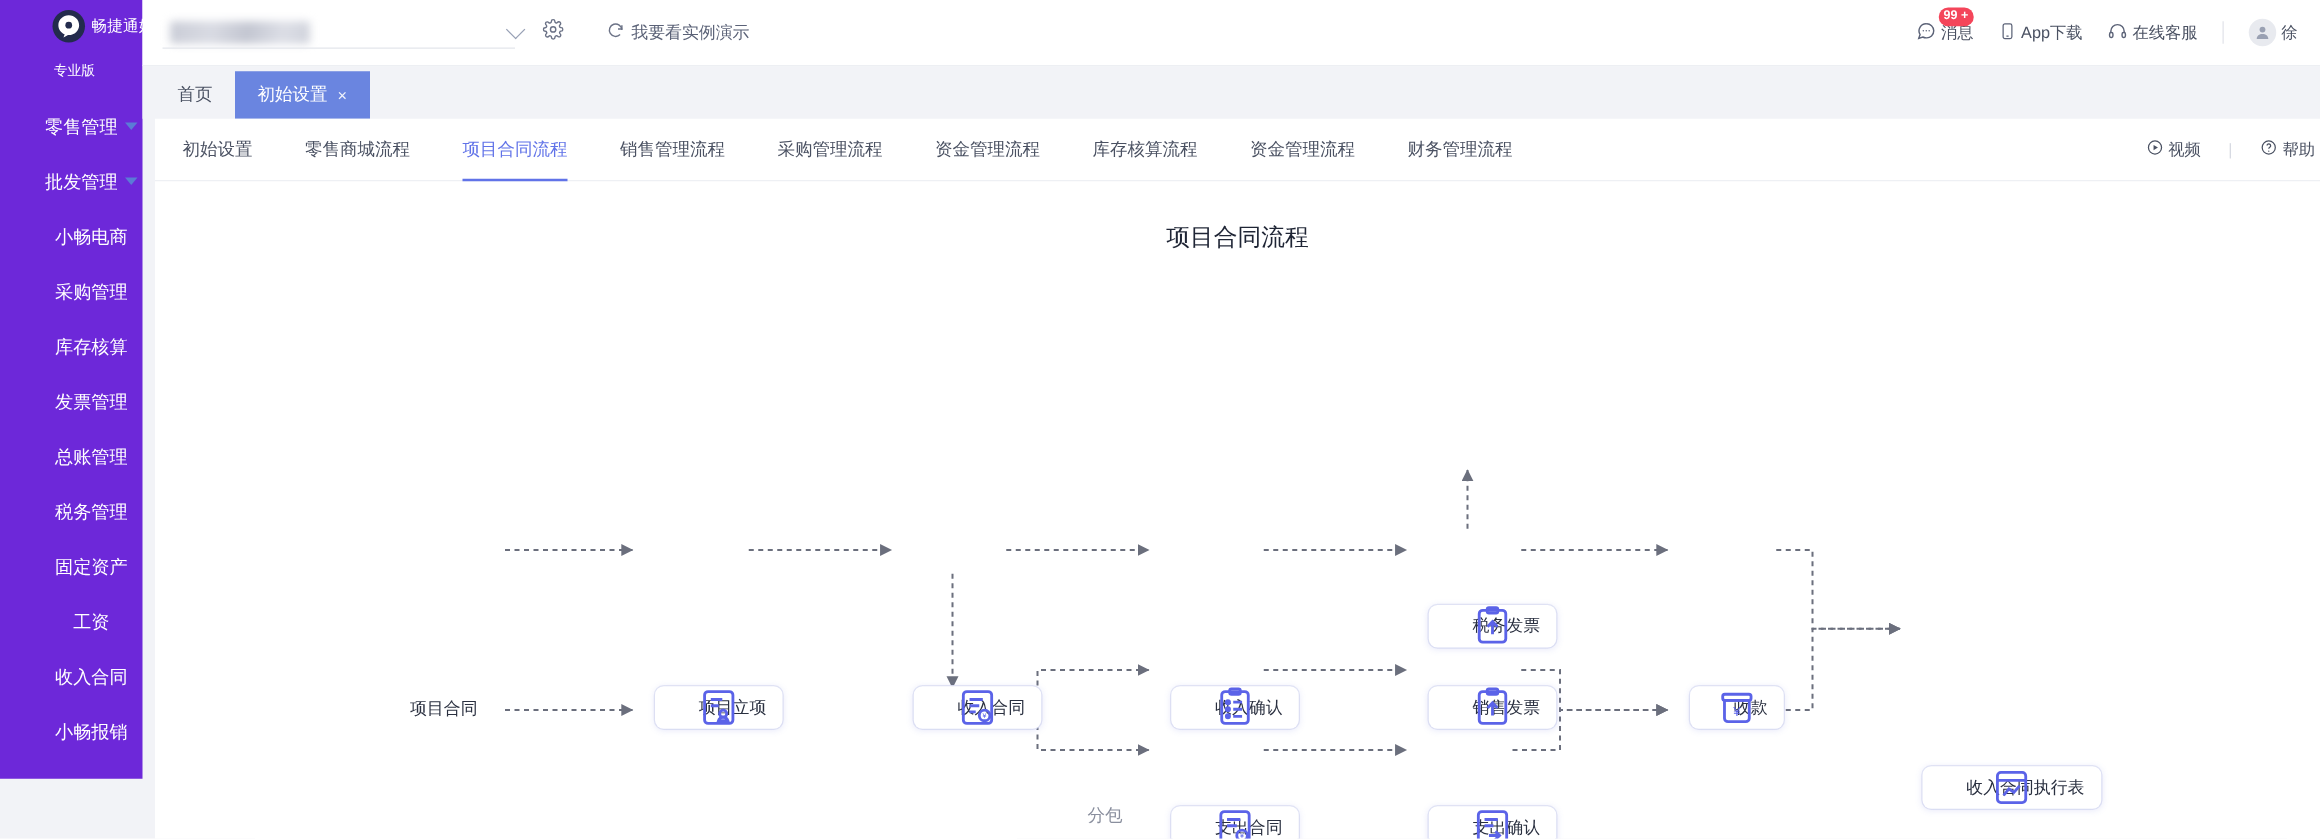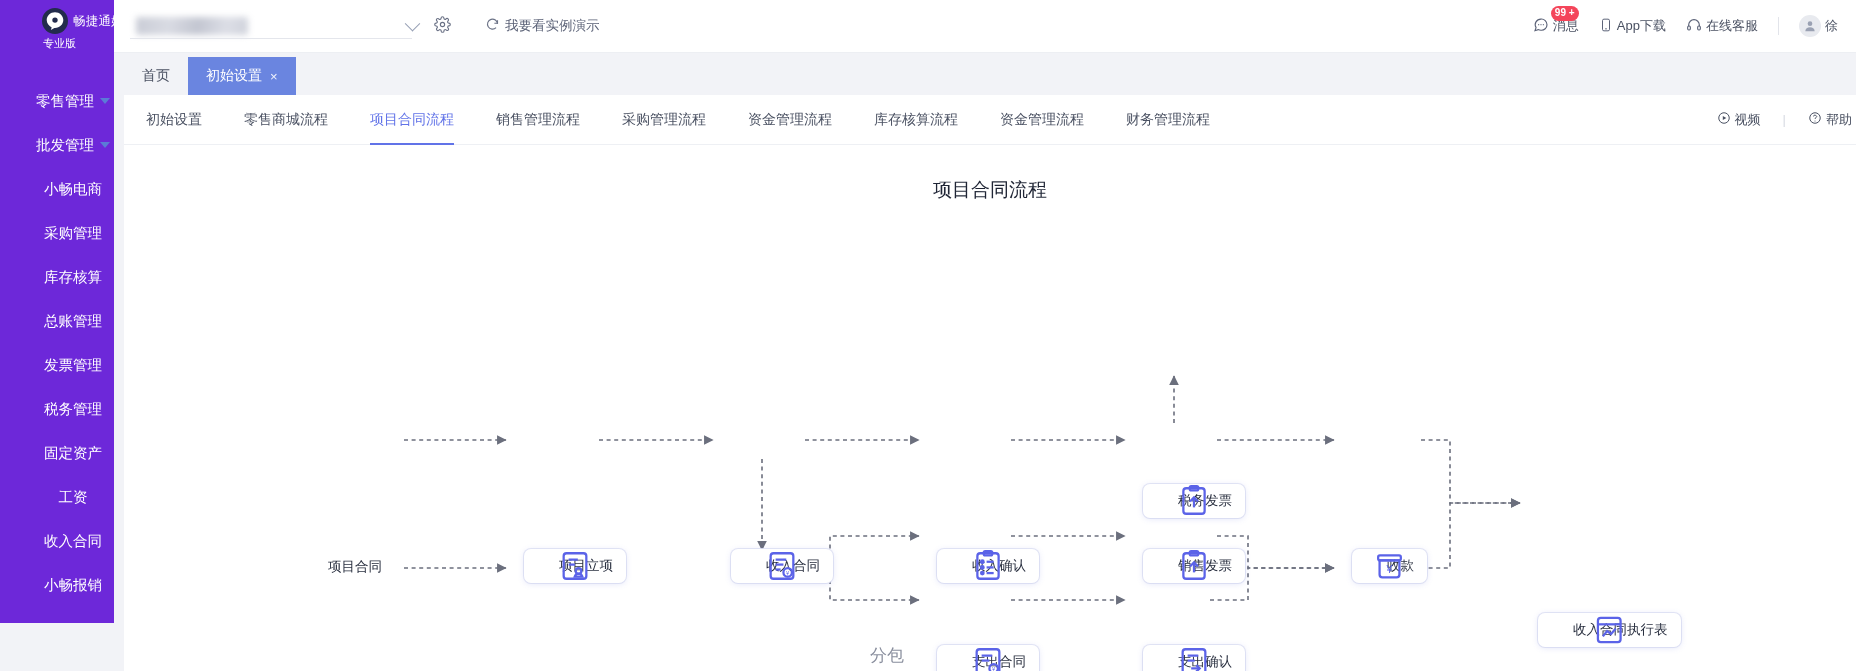--- a/index.html
+++ b/index.html
@@ -18,21 +18,21 @@
   .brand { height: 65px; padding: 8px 0 0 10px; position: relative; }
   .brand-row { display: flex; align-items: center; gap: 5px; }
   .logo-mark {
     width: 26px; height: 26px; border-radius: 50%;
     background: #232b4d; position: relative; flex: 0 0 26px;
     display:flex; align-items:center; justify-content:center;
   }
   .brand-name {
     color: #ffffff; font-size: 12.5px; white-space: nowrap; letter-spacing: .2px;
   }
-  .brand-sub { color:#ffffff; font-size:11px; margin-top:2px; padding-left:1px; }
+  .brand-sub { color:#ffffff; font-size:11px; margin-top:15px; padding-left:1px; }
   .nav { margin-top: 14px; display: flex; flex-direction: column; }
   .nav-item {
     height: 44px; display: flex; align-items: center; justify-content: center;
     color: #ffffff; font-size: 14.5px; gap: 6px; cursor: pointer; position: relative;
   }
   .caret {
     width: 0; height: 0; border-left: 5px solid transparent;
     border-right: 5px solid transparent; border-top: 6px solid #5b7bd6;
     display: inline-block;
   }
@@ -121,21 +121,21 @@
     position: absolute; height: 34px; background: #ffffff; border-radius: 7px;
     box-shadow: 0 1px 6px rgba(99,110,220,.18), 0 0 0 1px rgba(230,232,245,.9);
     display: flex; align-items: center; gap: 7px; padding: 0 13px 0 10px;
     font-size: 13.5px; color: #2a3040; white-space: nowrap; cursor: pointer;
   }
   .node .ic { width: 18px; height: 18px; flex: 0 0 18px; display:block; }
   .rowlabel {
     position: absolute; font-size: 13.5px; color: #2a3040; white-space: nowrap;
   }
   .edgelabel {
-    position: absolute; font-size: 17px; color: #8a8f9e; white-space: nowrap;
+    position: absolute; font-size: 14px; color: #8a8f9e; white-space: nowrap;
   }
 </style>
 </head>
 <body>
 
 <div id="app">
 
   <aside class="sidebar">
     <div class="brand">
       <div class="brand-row">
@@ -162,24 +162,24 @@
       <div class="nav-item">
         <span>小畅电商</span>
       </div>
       <div class="nav-item">
         <span>采购管理</span>
       </div>
       <div class="nav-item">
         <span>库存核算</span>
       </div>
       <div class="nav-item">
+        <span>发票管理</span>
+      </div>
+      <div class="nav-item">
         <span>总账管理</span>
-      </div>
-      <div class="nav-item">
-        <span>发票管理</span>
       </div>
       <div class="nav-item">
         <span>税务管理</span>
       </div>
       <div class="nav-item">
         <span>固定资产</span>
       </div>
       <div class="nav-item">
         <span>工资</span>
       </div>

